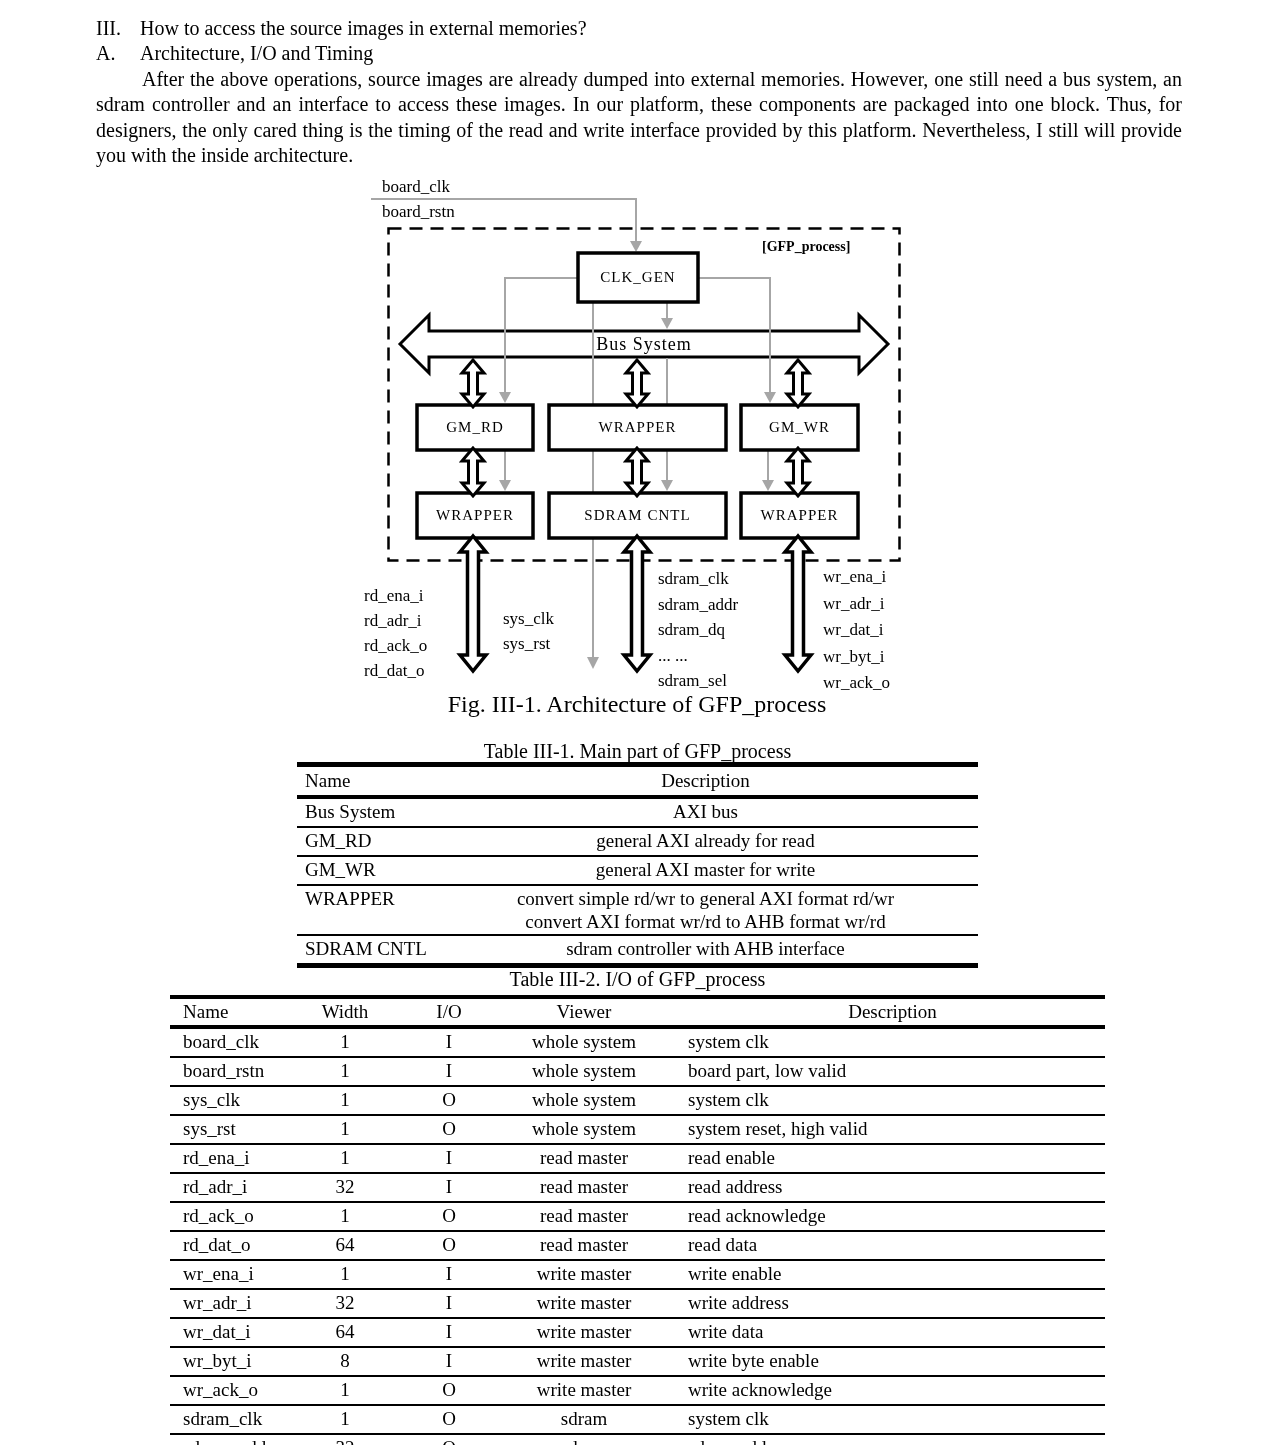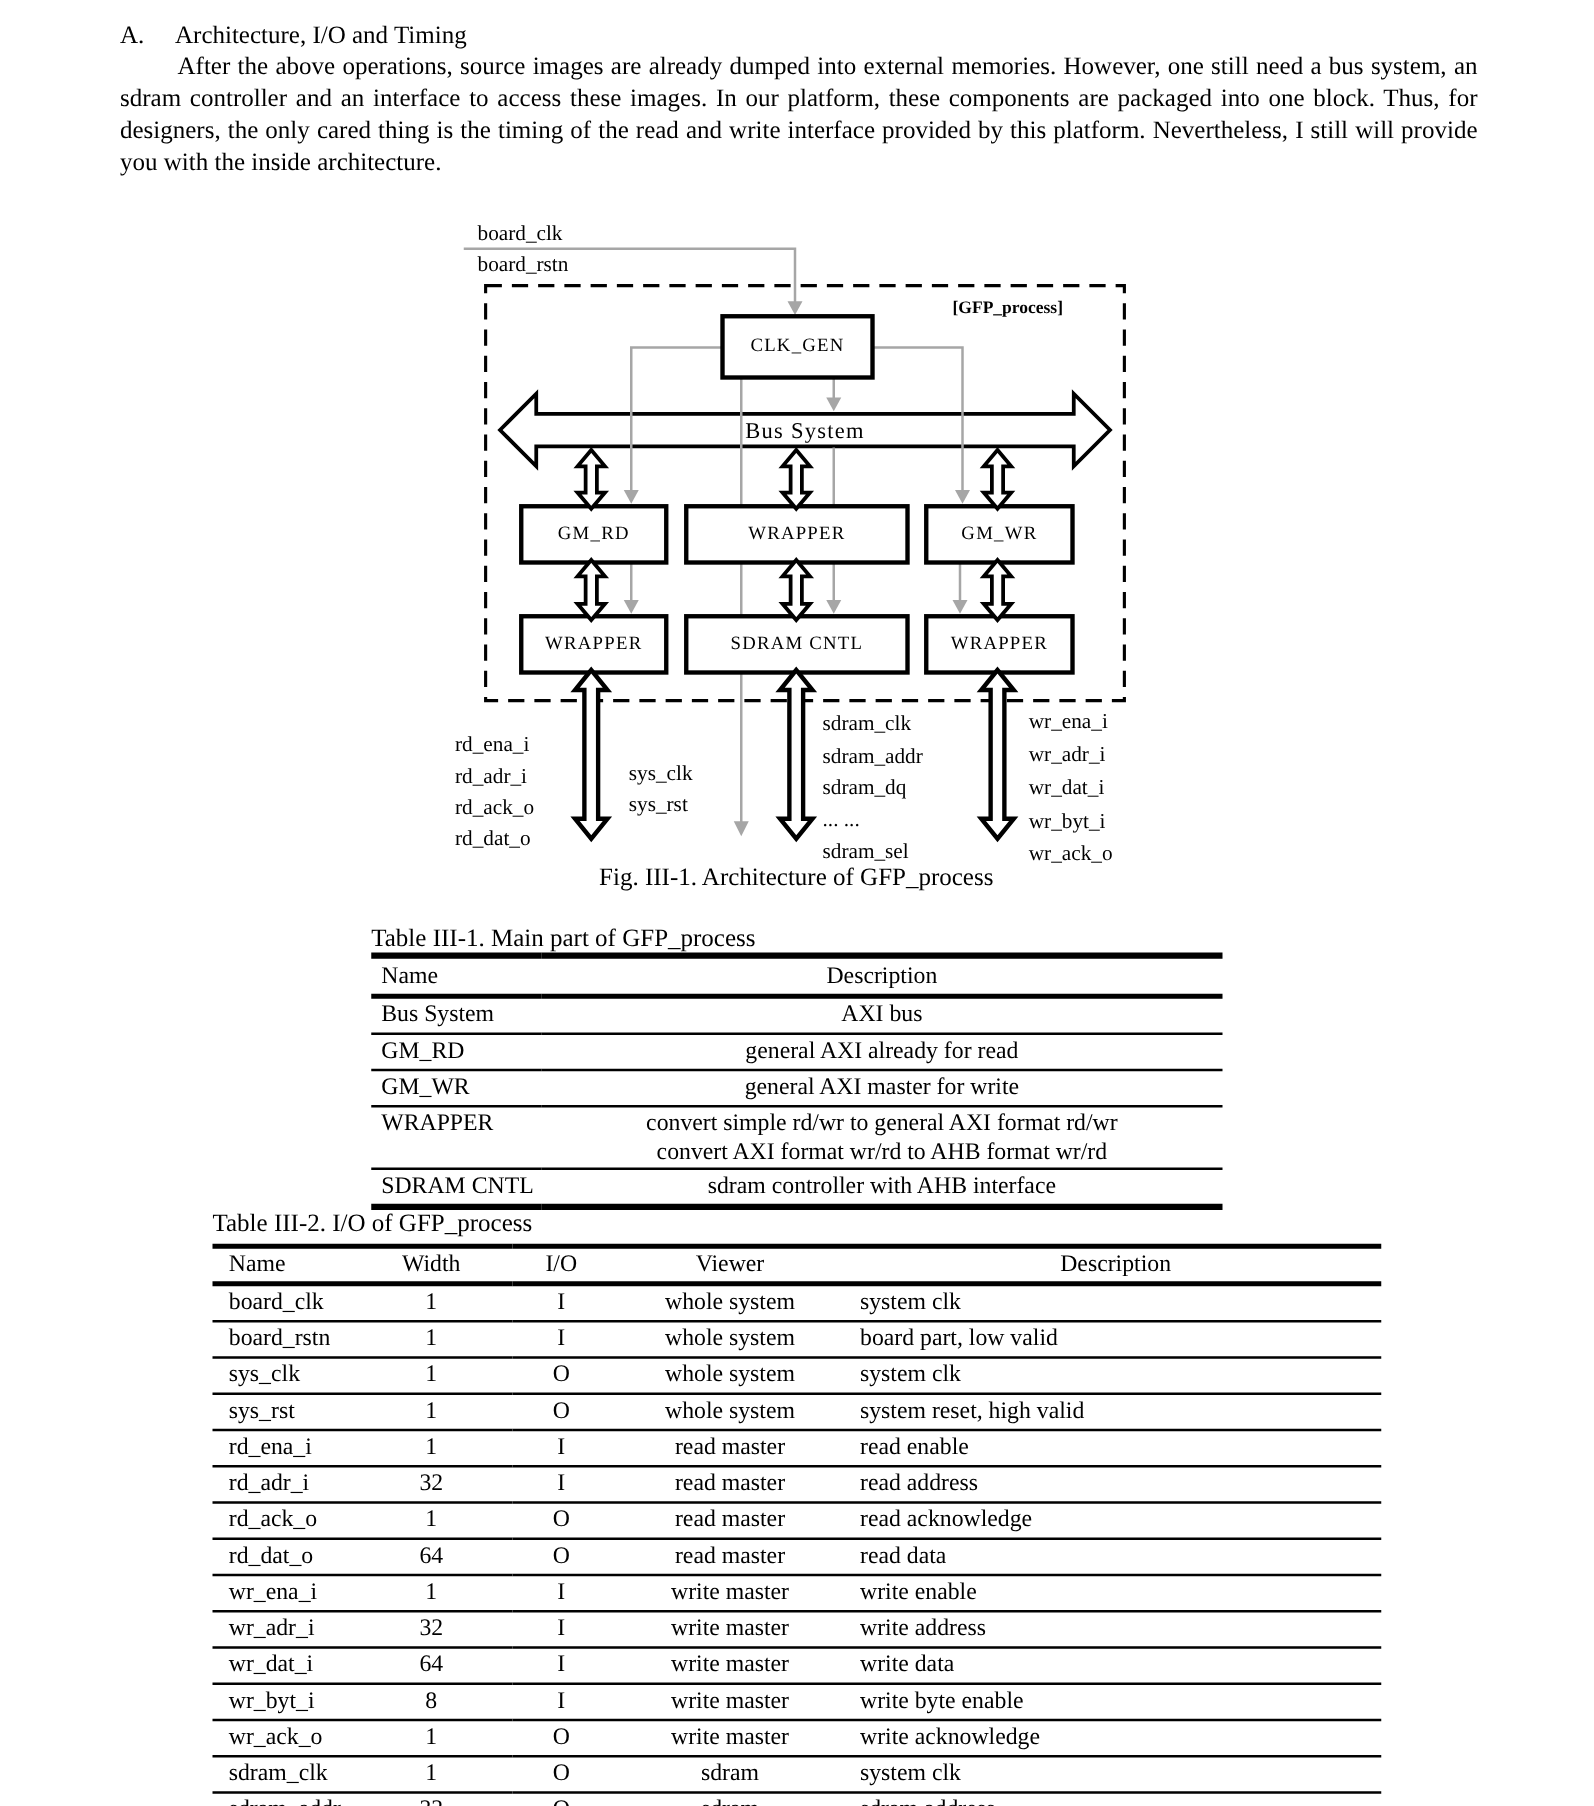--- a/index.html
+++ b/index.html
@@ -13,23 +13,23 @@
   
   .diagram-svg{position:absolute;left:350px;top:170px;width:560px;height:560px;}
   .diag-label{position:absolute;font-size:17px;white-space:nowrap;}
   .box-label{position:absolute;display:flex;align-items:center;justify-content:center;
              font-size:15px;letter-spacing:1px;white-space:nowrap;}
   .gfp{font-weight:bold;font-size:14px;}
   .stack{position:absolute;font-size:17px;white-space:nowrap;}
   .stack div{height:25px;line-height:25px;}
   .stack.wr div{height:26.5px;line-height:26.5px;}
   .stack.sd div{height:25.5px;line-height:25.5px;}
-  .fig-caption{position:absolute;left:337px;top:691px;width:600px;text-align:center;font-size:20px;}
+  .fig-caption{position:absolute;left:337px;top:691px;width:600px;text-align:center;font-size:24px;}
   
-  .tbl-title{position:absolute;font-size:20px;}
+  .tbl-title{position:absolute;text-align:center;font-size:20px;}
   #t1-title{left:297px;top:740px;width:681px;}
   #t2-title{left:170px;top:968px;width:935px;}
   table{border-collapse:collapse;table-layout:fixed;position:absolute;font-size:19px;}
   #table1{left:297px;top:762px;width:681px;border-top:5px solid #000;border-bottom:5px solid #000;}
   #table2{left:170px;top:995px;width:935px;border-top:4px solid #000;border-bottom:5px solid #000;}
   th,td{font-weight:normal;vertical-align:top;overflow:hidden;white-space:nowrap;}
   #table1 th{height:26px;line-height:26px;border-bottom:4px solid #000;}
   #table1 td{height:25px;line-height:23px;padding-top:1px;border-bottom:2px solid #000;}
   #table1 tr:last-child td{border-bottom:none;}
   #table1 th:first-child,#table1 td:first-child{padding-left:8px;text-align:left;}
@@ -45,20 +45,24 @@
   #table2 th:nth-child(5){text-align:center;}
   #table2 td:nth-child(5){padding-left:8px;text-align:left;}
 </style>
 </head>
 <body>
 
 <div class="sheet">
 
   <div class="textblock">
     <div class="hrow">
+      <span class="hnum">III.</span>
+      <span>How to access the source images in external memories?</span>
+    </div>
+    <div class="hrow">
       <span class="hnum">A.</span>
       <span>Architecture, I/O and Timing</span>
     </div>
     <p class="para">After the above operations, source images are already dumped into external memories. However, one still need a bus system, an sdram controller and an interface to access these images. In our platform, these components are packaged into one block. Thus, for designers, the only cared thing is the timing of the read and write interface provided by this platform. Nevertheless, I still will provide you with the inside architecture.</p>
   </div>
 
   <svg class="diagram-svg" viewBox="350 170 560 560">
 
     <rect x="388.5" y="228.5" width="511" height="332" fill="none" stroke="#000" stroke-width="2.5" stroke-dasharray="13,8"></rect>
 

